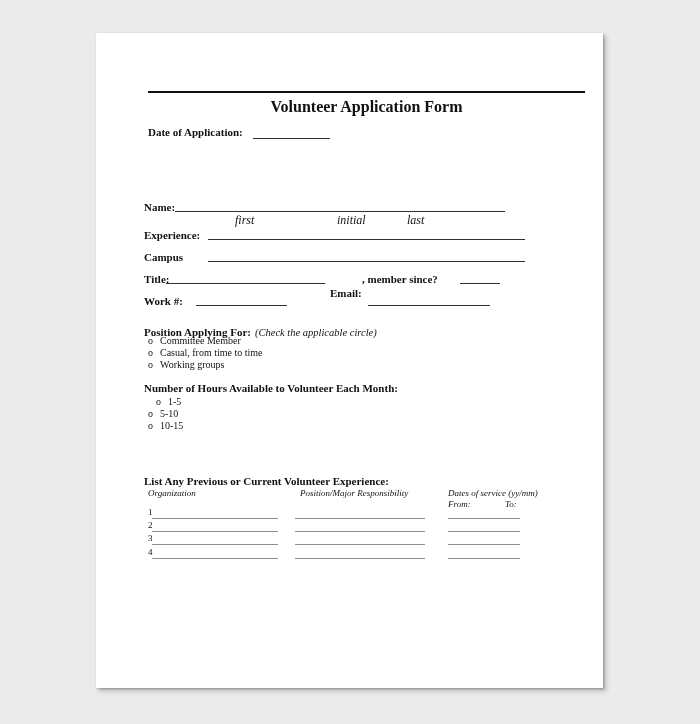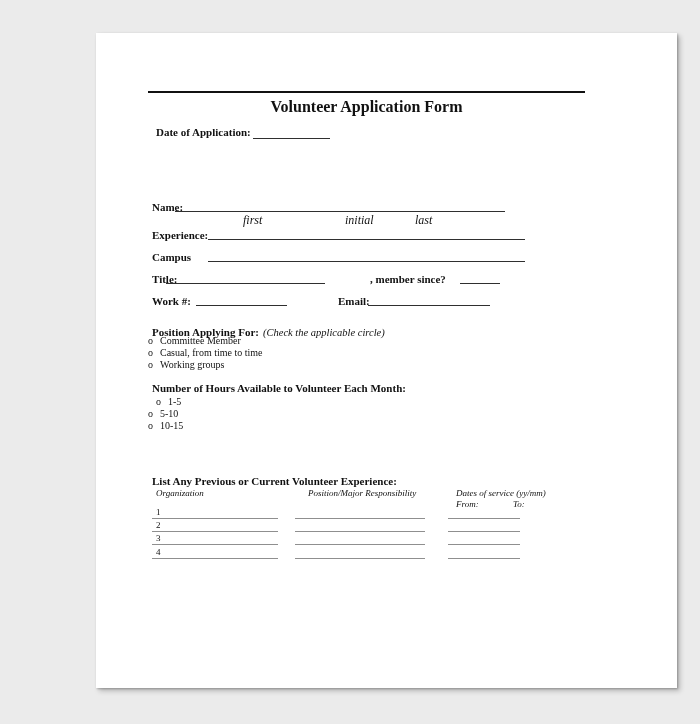--- a/index.html
+++ b/index.html
@@ -7,25 +7,25 @@
     width: 700px; height: 724px;
     background: #ebebeb;
     font-family: "Liberation Serif", serif;
     color: #111;
     position: relative;
     overflow: hidden;
   }
   .page {
     position: absolute;
     left: 96px; top: 33px;
-    width: 581px; height: 655px;
+    width: 507px; height: 655px;
     background: #ffffff;
     box-shadow: 3px 3px 5px rgba(0,0,0,0.22), 1px 1px 2px rgba(0,0,0,0.25);
   }
-  .abs { position: absolute; white-space: nowrap; margin-left: 8px; }
+  .abs { position: absolute; white-space: nowrap; }
   .rule {
     position: absolute; left: 52px; top: 58px;
     width: 437px; height: 0;
     border-top: 2px solid #111;
   }
   .doc-title {
     position: absolute; left: 52px; top: 65px; width: 437px;
     text-align: center;
     font-size: 16px; font-weight: bold;
   }
@@ -65,21 +65,21 @@
   <span class="abs lbl" style="left:48px; top:218px;">Campus</span>
   <span class="fill" style="left:112px; top:216px; width:317px;"></span>
 
   <span class="abs lbl" style="left:48px; top:240px;">Title:</span>
   <span class="fill" style="left:70px; top:238px; width:159px;"></span>
   <span class="abs lbl" style="left:266px; top:240px;">, member since?</span>
   <span class="fill" style="left:364px; top:238px; width:40px;"></span>
 
   <span class="abs lbl" style="left:48px; top:262px;">Work #:</span>
   <span class="fill" style="left:100px; top:260px; width:91px;"></span>
-  <span class="abs lbl" style="left:234px; top:262px;">Email:</span>
+  <span class="abs lbl" style="left:234px; top:254px;">Email:</span>
   <span class="fill" style="left:272px; top:260px; width:122px;"></span>
 
   <span class="abs" style="left:48px; top:289px;">
     <span class="lbl">Position Applying For:</span>
     <span class="instr">(Check the applicable circle)</span>
   </span>
   <div class="opt-row" style="left:52px; top:302px;">
     <span class="opt-bullet">o</span><span>Committee Member</span>
   </div>
   <div class="opt-row" style="left:52px; top:314px;">

